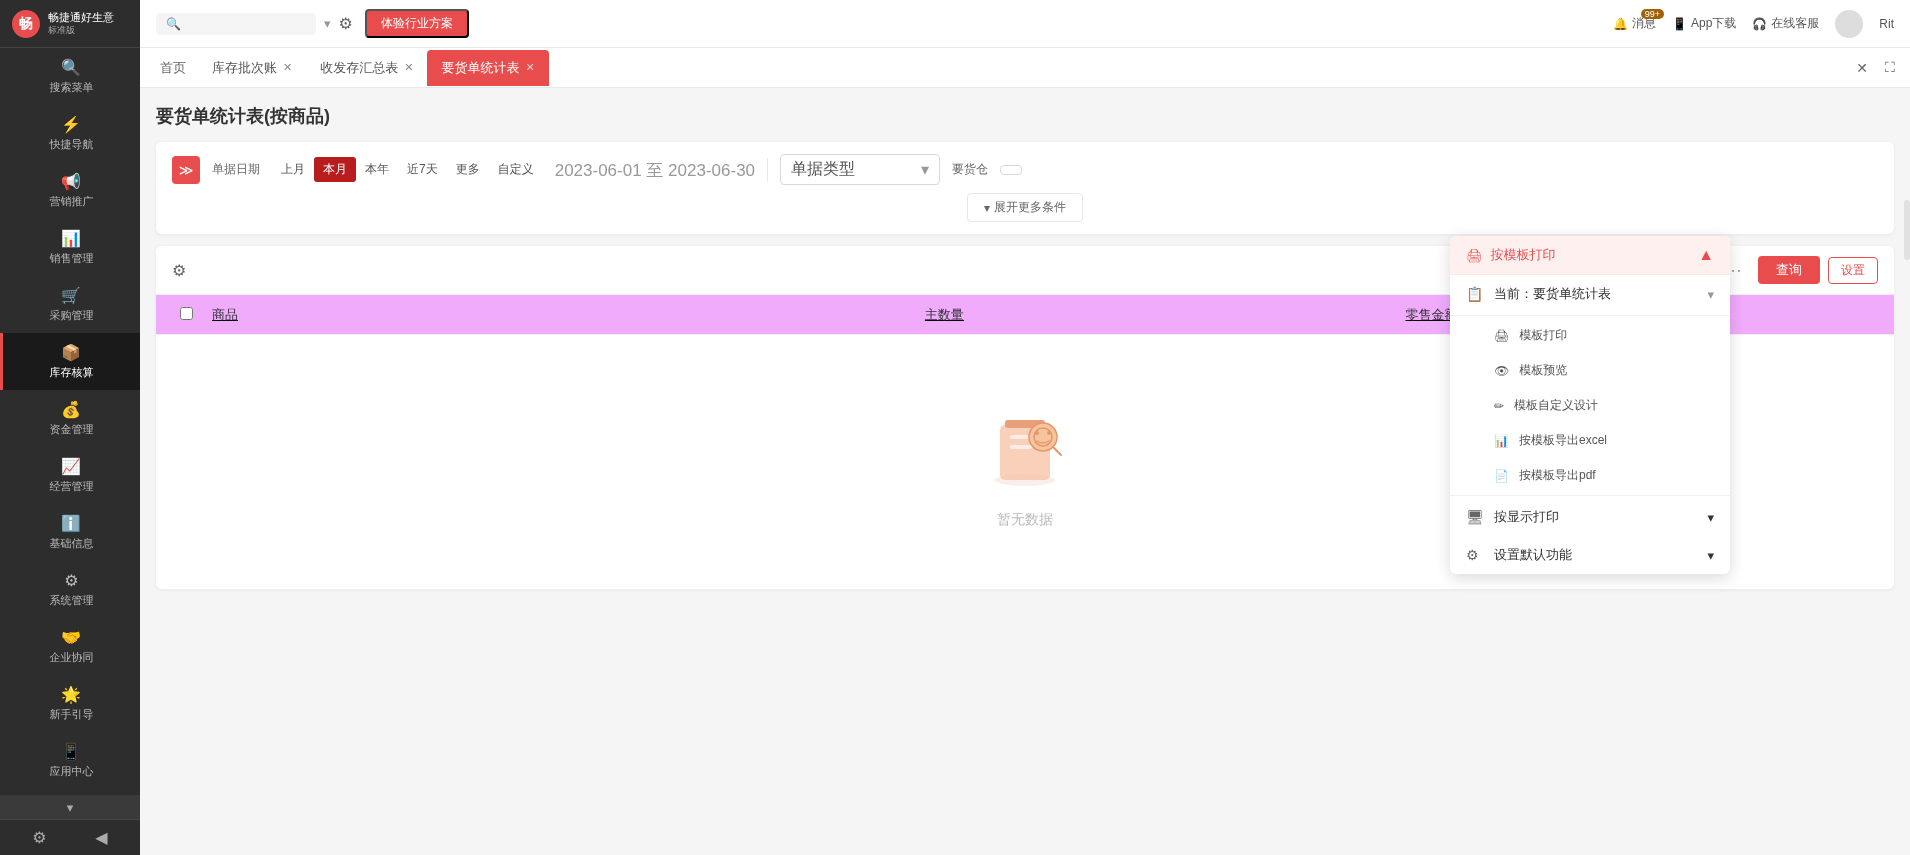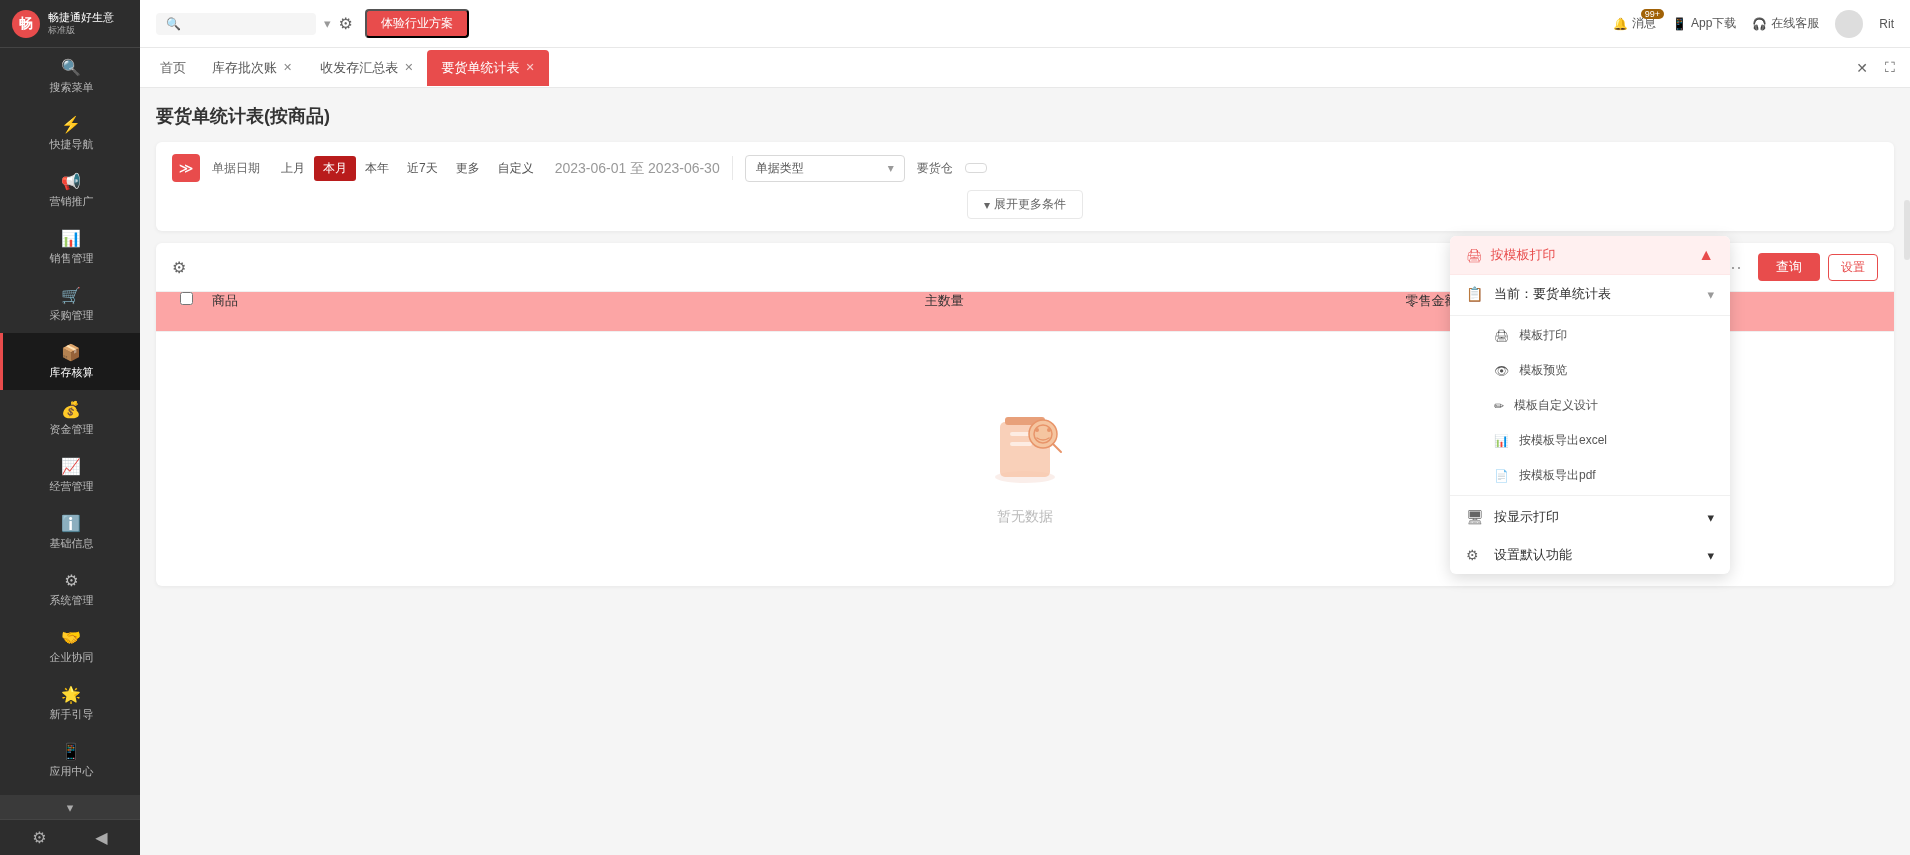--- a/index.html
+++ b/index.html
@@ -265,32 +265,32 @@
       font-size: 12px;
       cursor: pointer;
       color: #555;
       border: 1px solid transparent;
     }
     .date-btn.active {
       background: #b91c1c;
       color: white;
     }
     .date-range {
-      font-size: 14px;
+      font-size: 17px;
       color: #999;
       margin-top: 2px;
     }
     .filter-separator { width: 1px; height: 24px; background: #e8e8e8; }
     .filter-select {
       display: flex;
       align-items: center;
       border: 1px solid #d9d9d9;
       border-radius: 4px;
       padding: 4px 10px;
-      font-size: 12px;
+      font-size: 16px;
       color: #555;
       min-width: 160px;
       cursor: pointer;
       background: #fff;
       gap: 4px;
       justify-content: flex-end;
     }
     .filter-select-arrow { color: #999; margin-left: auto; }
     .filter-tag {
       display: flex;
@@ -348,25 +348,26 @@
       border: 1px solid #e84c4c;
       color: #e84c4c;
       padding: 4px 12px;
       border-radius: 4px;
       font-size: 12px;
       cursor: pointer;
       background: #fff;
     }
     .table-header {
       display: flex;
-      align-items: flex-start;
-      background: #fca5a5;
+      align-items: center;
+      background: #f0abfc;
       border-bottom: 1px solid #f0f0f0;
       padding: 0 16px;
       height: 40px;
+      text-decoration: underline;
     }
     .th {
       font-size: 13px;
       color: #333;
       font-weight: 500;
       padding: 0 8px;
     }
     .th-checkbox { width: 32px; flex-shrink: 0; }
     .th-product { flex: 3; }
     .th-unit { flex: 2; }

